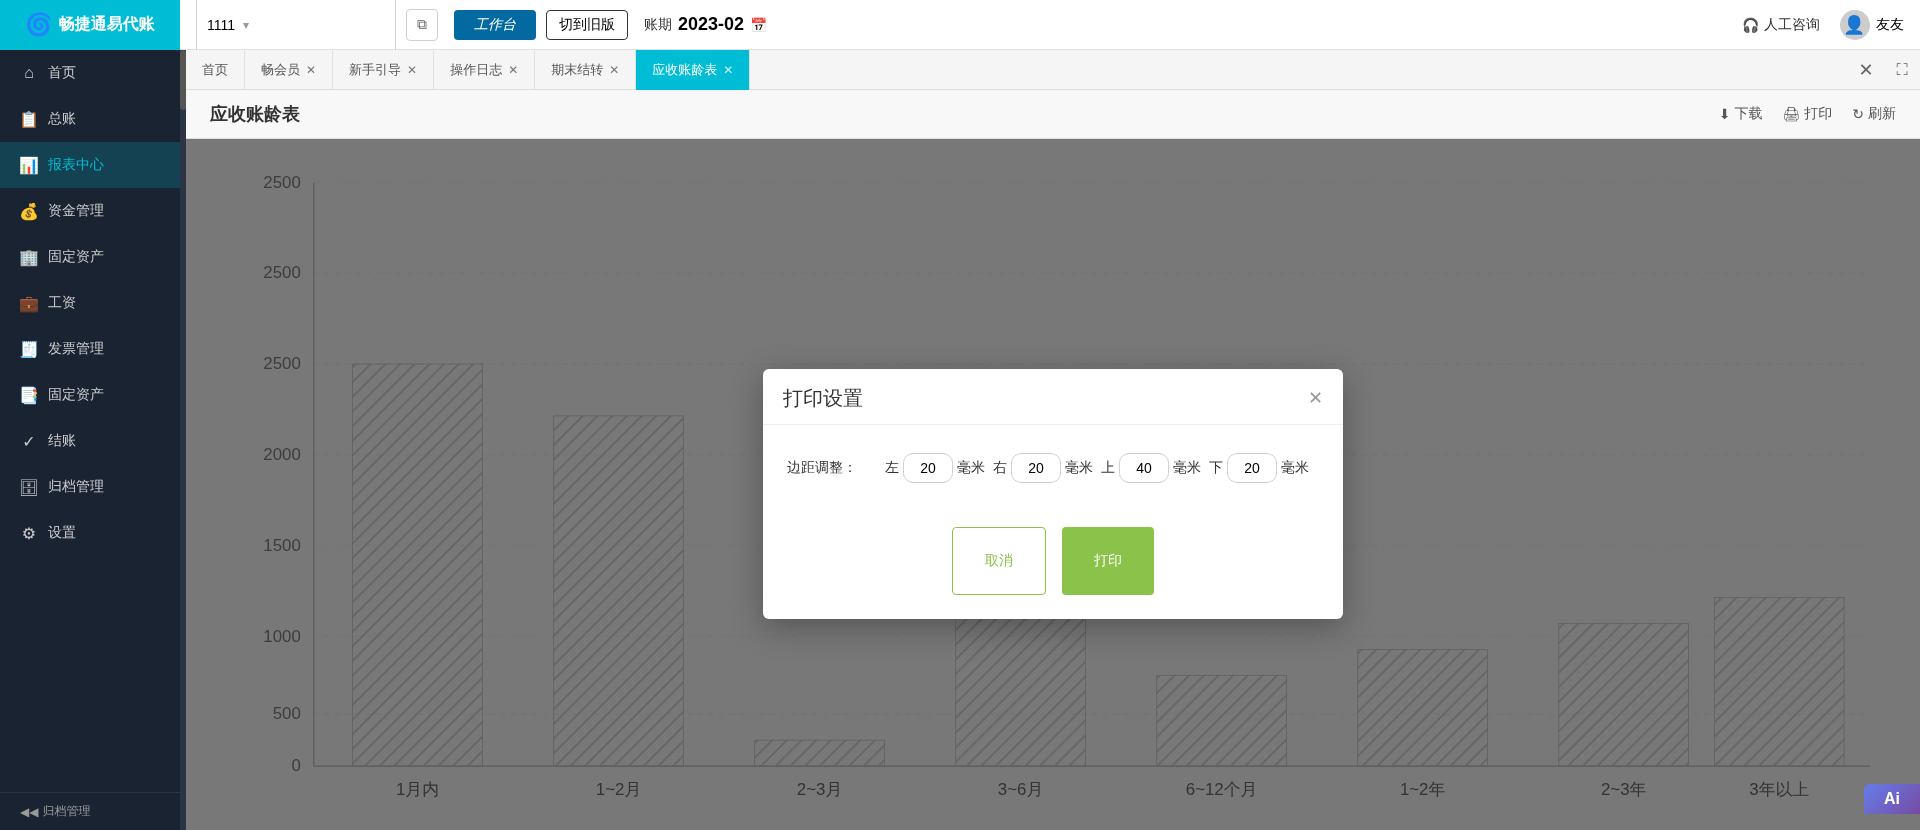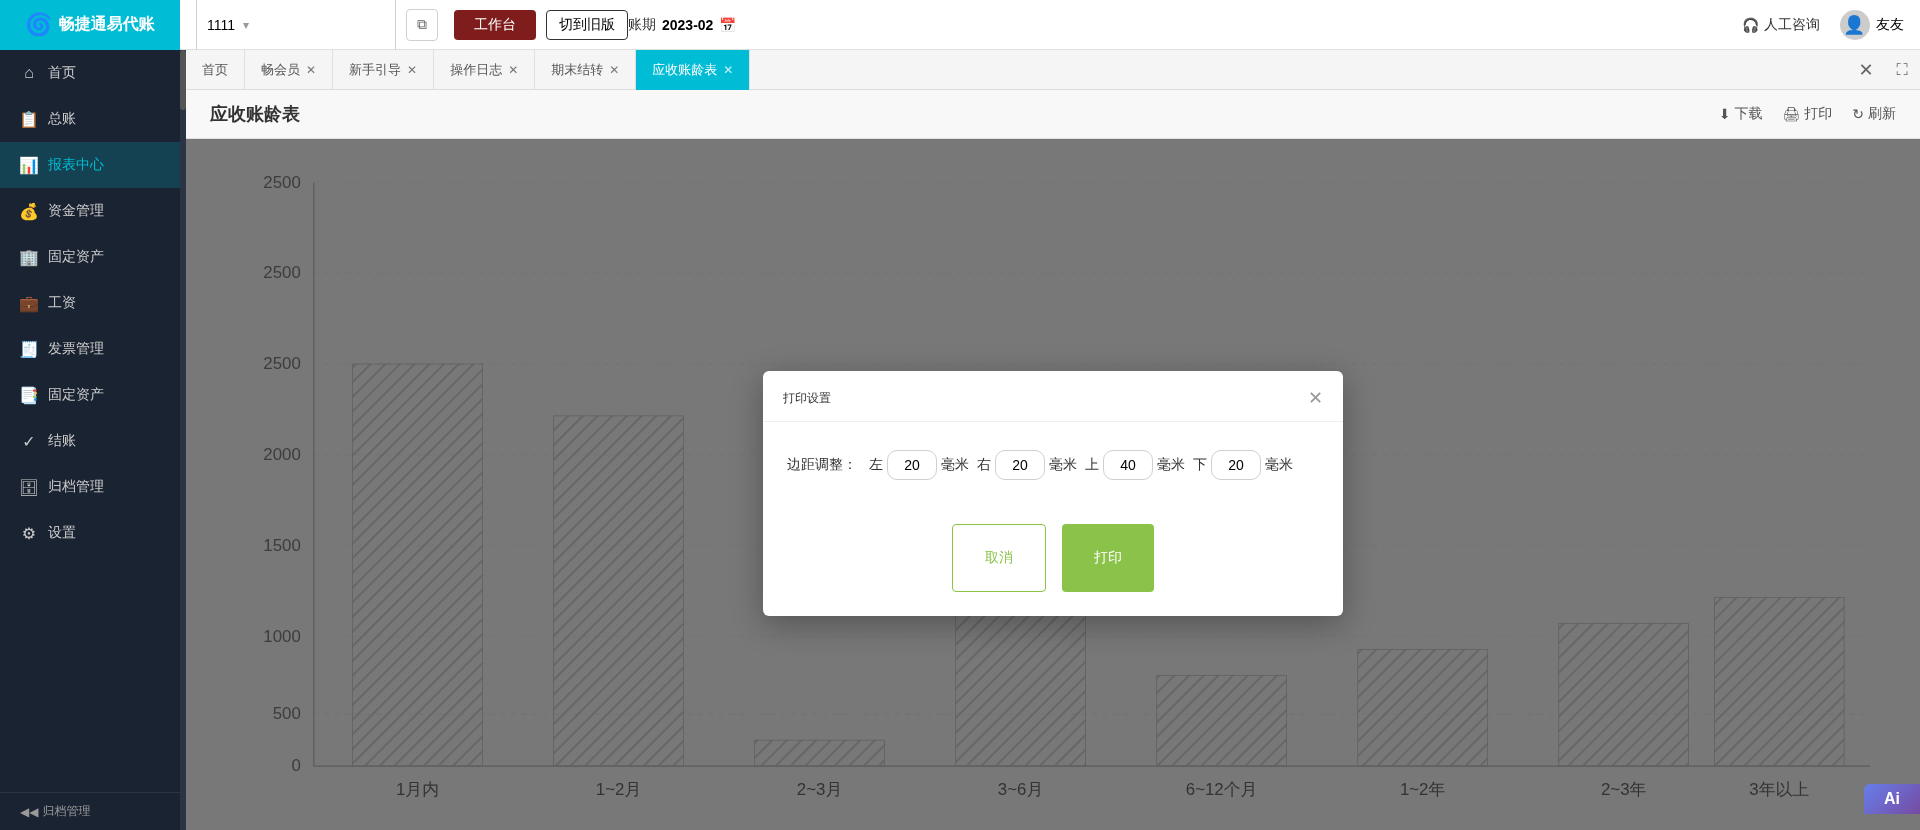--- a/index.html
+++ b/index.html
@@ -4,24 +4,24 @@
   <style>
     * { box-sizing: border-box; margin: 0; padding: 0; }
     body { font-family: 'Microsoft YaHei', sans-serif; font-size: 14px; background: #f0f0f0; width: 1920px; height: 830px; overflow: hidden; display: flex; flex-direction: column; }
 
     
     .top-bar { height: 50px; background: #fff; display: flex; align-items: center; padding: 0 16px; border-bottom: 1px solid #e0e0e0; flex-shrink: 0; }
     .logo { width: 180px; background: #00bcd4; height: 50px; display: flex; align-items: center; justify-content: center; color: #fff; font-size: 16px; font-weight: bold; flex-shrink: 0; margin-left: -16px; margin-right: 16px; }
     .company-selector { display: flex; align-items: center; border: 1px solid #d0d0d0; border-radius: 4px; padding: 20px 10px; min-width: 200px; cursor: pointer; }
     .chevron-down { margin-left: 8px; color: #999; font-size: 12px; }
     .copy-btn { margin-left: 10px; width: 32px; height: 32px; border: 1px solid #d0d0d0; border-radius: 4px; display: flex; align-items: center; justify-content: center; cursor: pointer; color: #666; }
-    .workbench-btn { margin-left: 16px; background: #7f1d1d; color: #fff; border: none; border-radius: 4px; padding: 6px 20px; cursor: pointer; font-size: 14px; }
+    .workbench-btn { margin-left: 16px; background: #0369a1; color: #fff; border: none; border-radius: 4px; padding: 6px 20px; cursor: pointer; font-size: 14px; font-style: italic; }
     .switch-old-btn { margin-left: 10px; border: 1px solid #333; background: #fff; border-radius: 4px; padding: 5px 12px; cursor: pointer; font-size: 14px; }
-    .period-label { margin-left: 0; font-size: 14px; color: #333; }
-    .period-value { margin-left: 6px; font-size: 14px; font-weight: bold; }
+    .period-label { margin-left: 16px; font-size: 14px; color: #333; }
+    .period-value { margin-left: 6px; font-size: 18px; font-weight: bold; }
     .calendar-icon { margin-left: 6px; color: #666; cursor: pointer; }
     .top-right { margin-left: auto; display: flex; align-items: center; gap: 20px; }
     .support-btn { display: flex; align-items: center; gap: 4px; color: #333; cursor: pointer; }
     .user-btn { display: flex; align-items: center; gap: 6px; cursor: pointer; }
     .user-avatar { width: 30px; height: 30px; border-radius: 50%; background: #ccc; display: flex; align-items: center; justify-content: center; }
 
     
     .main-layout { display: flex; flex: 1; overflow: hidden; }
 
     
@@ -49,25 +49,25 @@
     .page-actions { display: flex; gap: 20px; align-items: center; }
     .action-btn { display: flex; align-items: center; gap: 4px; color: #555; cursor: pointer; font-size: 14px; }
 
     
     .chart-area { background: #c8c8c8; flex: 1; position: relative; }
 
     
     .dialog-overlay { position: absolute; top: 0; left: 0; right: 0; bottom: 0; background: rgba(0,0,0,0.4); display: flex; align-items: center; justify-content: center; z-index: 100; }
     .dialog { background: #fff; border-radius: 6px; box-shadow: 0 8px 32px rgba(0,0,0,0.3); width: 580px; padding: 0; overflow: hidden; }
     .dialog-header { display: flex; align-items: center; justify-content: space-between; padding: 16px 20px 12px; border-bottom: 1px solid #eee; }
-    .dialog-title { font-size: 12px; color: #333; font-weight: 500; }
+    .dialog-title { font-size: 20px; color: #333; font-weight: 500; }
     .dialog-close { cursor: pointer; color: #999; font-size: 18px; }
     .dialog-body { padding: 28px 24px; }
     .margin-row { display: flex; align-items: center; gap: 8px; flex-wrap: wrap; }
-    .margin-label { font-size: 14px; color: #333; margin-right: 4px; }
+    .margin-label { font-size: 14px; color: #333; margin-right: 20px; }
     .margin-group { display: flex; align-items: center; gap: 4px; }
     .margin-prefix { font-size: 14px; color: #333; }
     .margin-input { width: 50px; height: 30px; border: 1px solid #d0d0d0; border-radius: 10px; text-align: center; font-size: 14px; padding: 0 4px; }
     .margin-unit { font-size: 14px; color: #333; }
     .dialog-footer { display: flex; justify-content: center; gap: 16px; padding: 16px 24px 24px; }
     .btn-cancel { padding: 24px 32px; border: 1px solid #8bc34a; background: #fff; color: #8bc34a; border-radius: 4px; cursor: pointer; font-size: 14px; }
     .btn-print { padding: 8px 32px; background: #8bc34a; color: #fff; border: none; border-radius: 4px; cursor: pointer; font-size: 14px; }
 
     
     .ai-badge { position: absolute; bottom: 0; right: 0; background: linear-gradient(135deg, #667eea, #764ba2); color: #fff; padding: 4px 16px; font-size: 14px; font-weight: bold; border-radius: 4px 0 0 0; }

